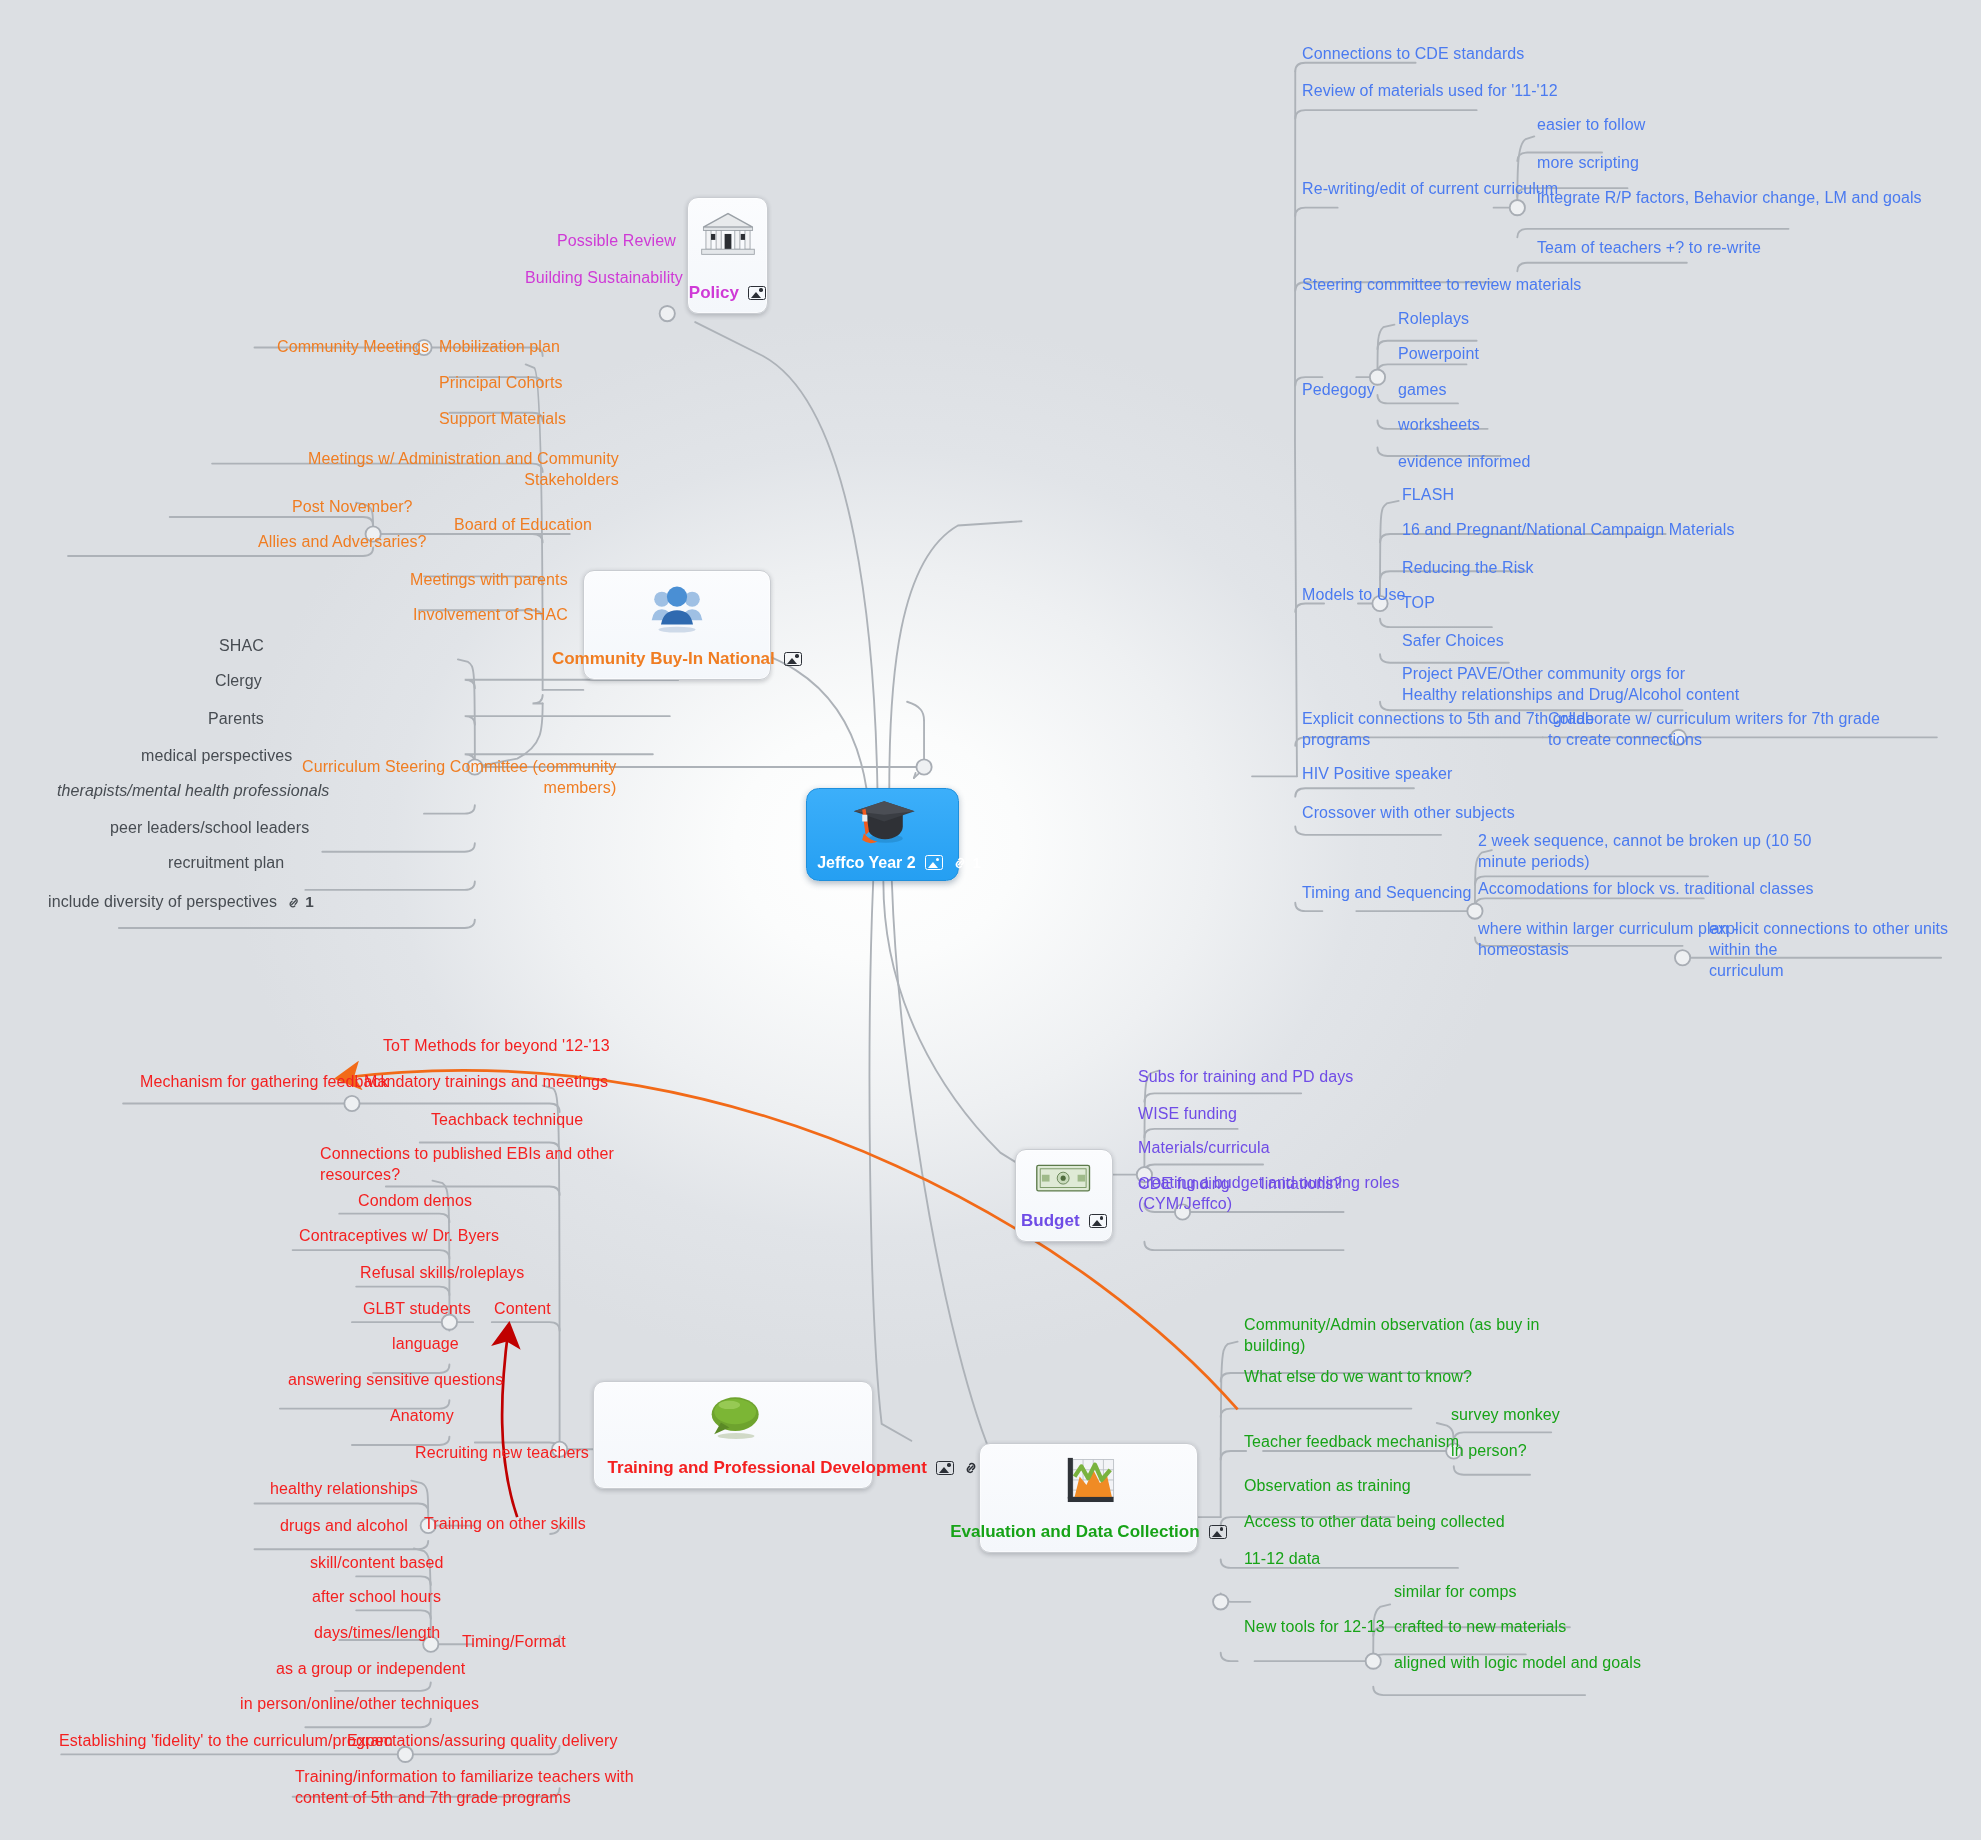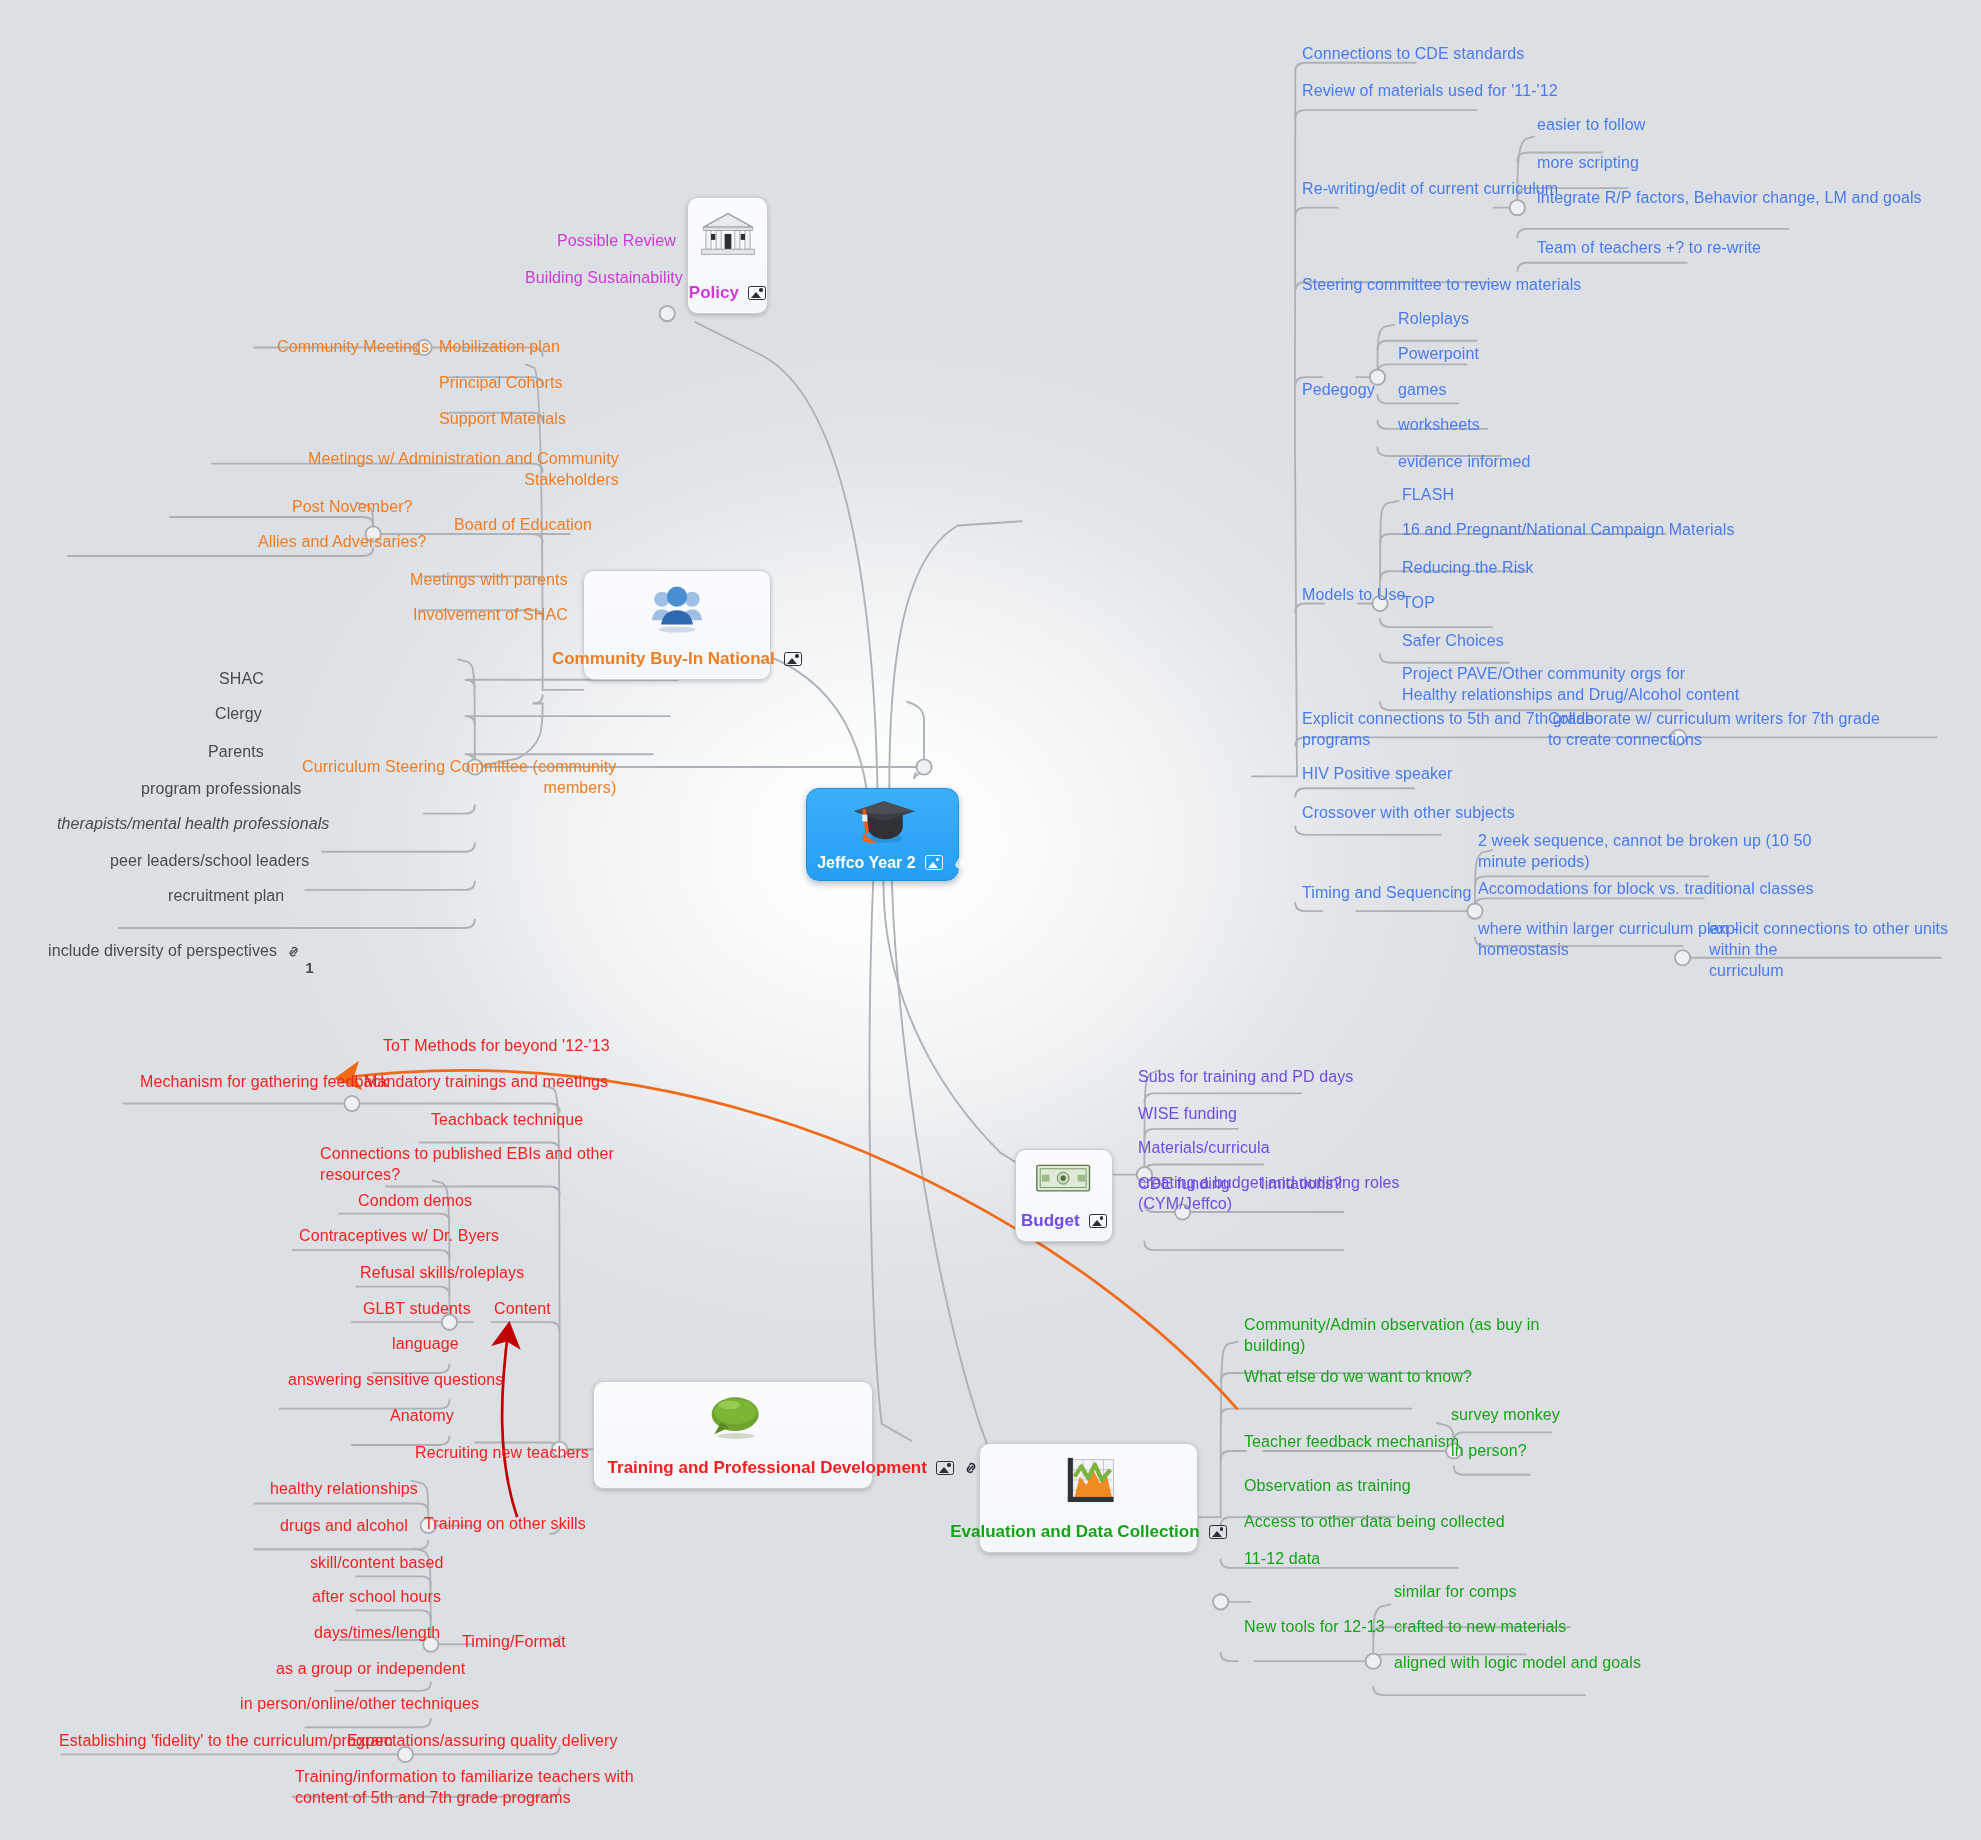--- a/index.html
+++ b/index.html
@@ -22,21 +22,21 @@
     line-height:1.30;
     white-space:pre-line;
     letter-spacing:0.1px;
   }
   .c-blue   { color:#4a7af0; }
   .c-orange { color:#f07d22;text-align:right; }
   .c-red    { color:#f42020; }
   .c-green  { color:#17a317; }
   .c-purple { color:#6f4ce6; }
   .c-mag    { color:#cf3ad6; }
-  .c-gray   { color:#474c52;margin-top:33px; }
+  .c-gray   { color:#474c52; }
 
   .node {
     position:absolute;
     background:linear-gradient(180deg,#fbfcfe 0%, #f4f7fb 100%);
     border:0.8px solid #c9ccd1;
     border-radius:11px;
     box-shadow:0 1.7px 4.2px rgba(40,45,55,.22), 0 0 0 0.8px rgba(255,255,255,.7) inset;
     display:flex; flex-direction:column;
     align-items:center; justify-content:space-between;
     padding:12px 13.6px 10.2px 13.6px;
@@ -352,21 +352,21 @@
 <div class="lbl c-orange" style="left:422px; top:515px;margin-left:32px;">Board of Education</div>
 <div class="lbl c-orange" style="left:258px; top:532px;">Allies and Adversaries?</div>
 <div class="lbl c-orange" style="left:410px; top:570px;">Meetings with parents</div>
 <div class="lbl c-orange" style="left:413px; top:605px;">Involvement of SHAC</div>
 <div class="lbl c-orange" style="left:302px; top:757px;">Curriculum Steering Committee (community
 members)</div>
 
 <div class="lbl c-gray" style="left:219px; top:636px;">SHAC</div>
 <div class="lbl c-gray" style="left:215px; top:671px;">Clergy</div>
 <div class="lbl c-gray" style="left:208px; top:709px;">Parents</div>
-<div class="lbl c-gray" style="left:141px; top:746px;">program professionals</div>
+<div class="lbl c-gray" style="left:141px; top:746px;">medical perspectives</div>
 <div class="lbl c-gray" style="left:57px;  top:781px;font-style:italic;">therapists/mental health professionals</div>
 <div class="lbl c-gray" style="left:110px; top:818px;">peer leaders/school leaders</div>
 <div class="lbl c-gray" style="left:168px; top:853px;">recruitment plan</div>
 <div class="lbl c-gray" style="left:48px;  top:892px; display:flex; align-items:center; gap:8.5px;">
   <span>include diversity of perspectives</span>
   <span class="linkico">
     <svg width="15.3" height="15.3" viewBox="0 0 20 20">
           <path d="M7.5 12.5 L12.5 7.5" stroke="#474c52" stroke-width="1.8" fill="none" stroke-linecap="round"></path>
           <path d="M8.5 5.5 a3.4,3.4 0 0 1 5,0 a3.4,3.4 0 0 1 0,5 L12,12" stroke="#474c52" stroke-width="1.8" fill="none" stroke-linecap="round"></path>
           <path d="M11.5 14.5 a3.4,3.4 0 0 1 -5,0 a3.4,3.4 0 0 1 0,-5 L8,8" stroke="#474c52" stroke-width="1.8" fill="none" stroke-linecap="round"></path>

